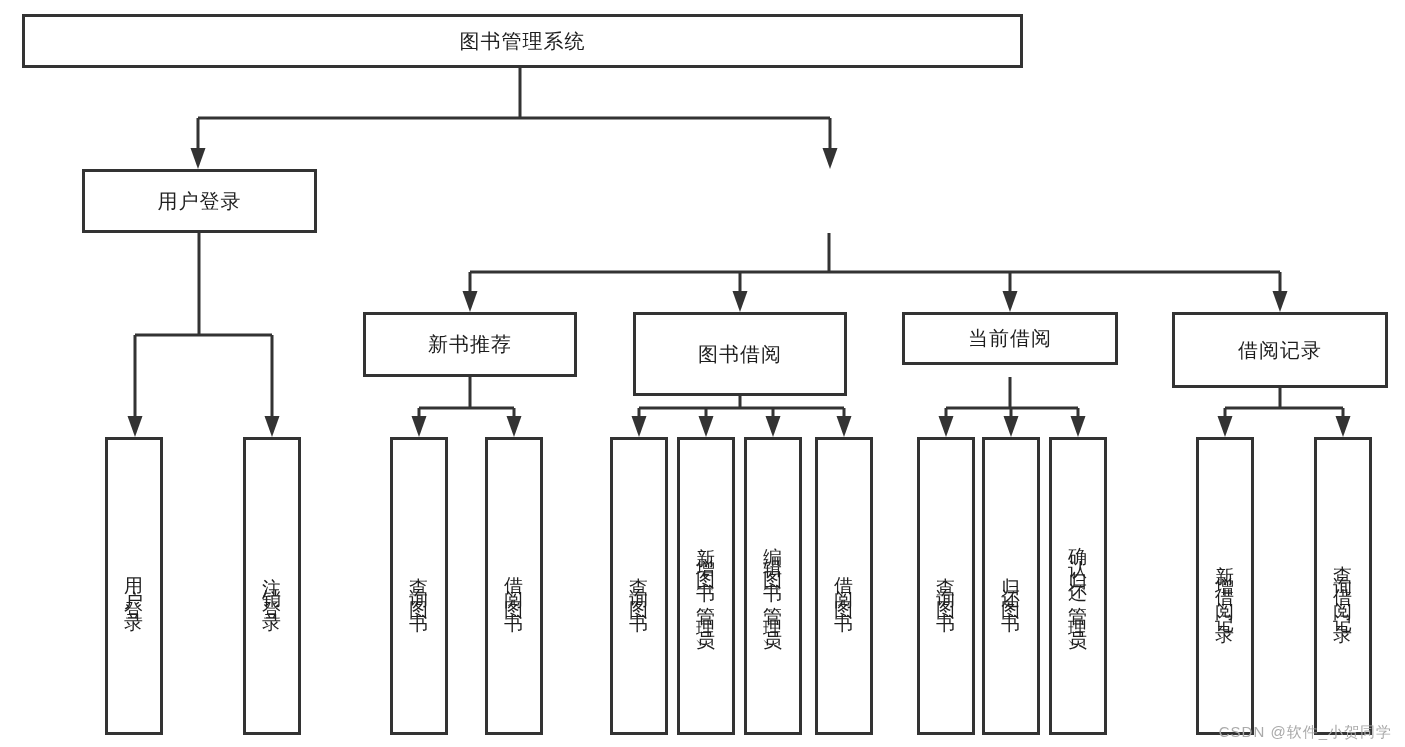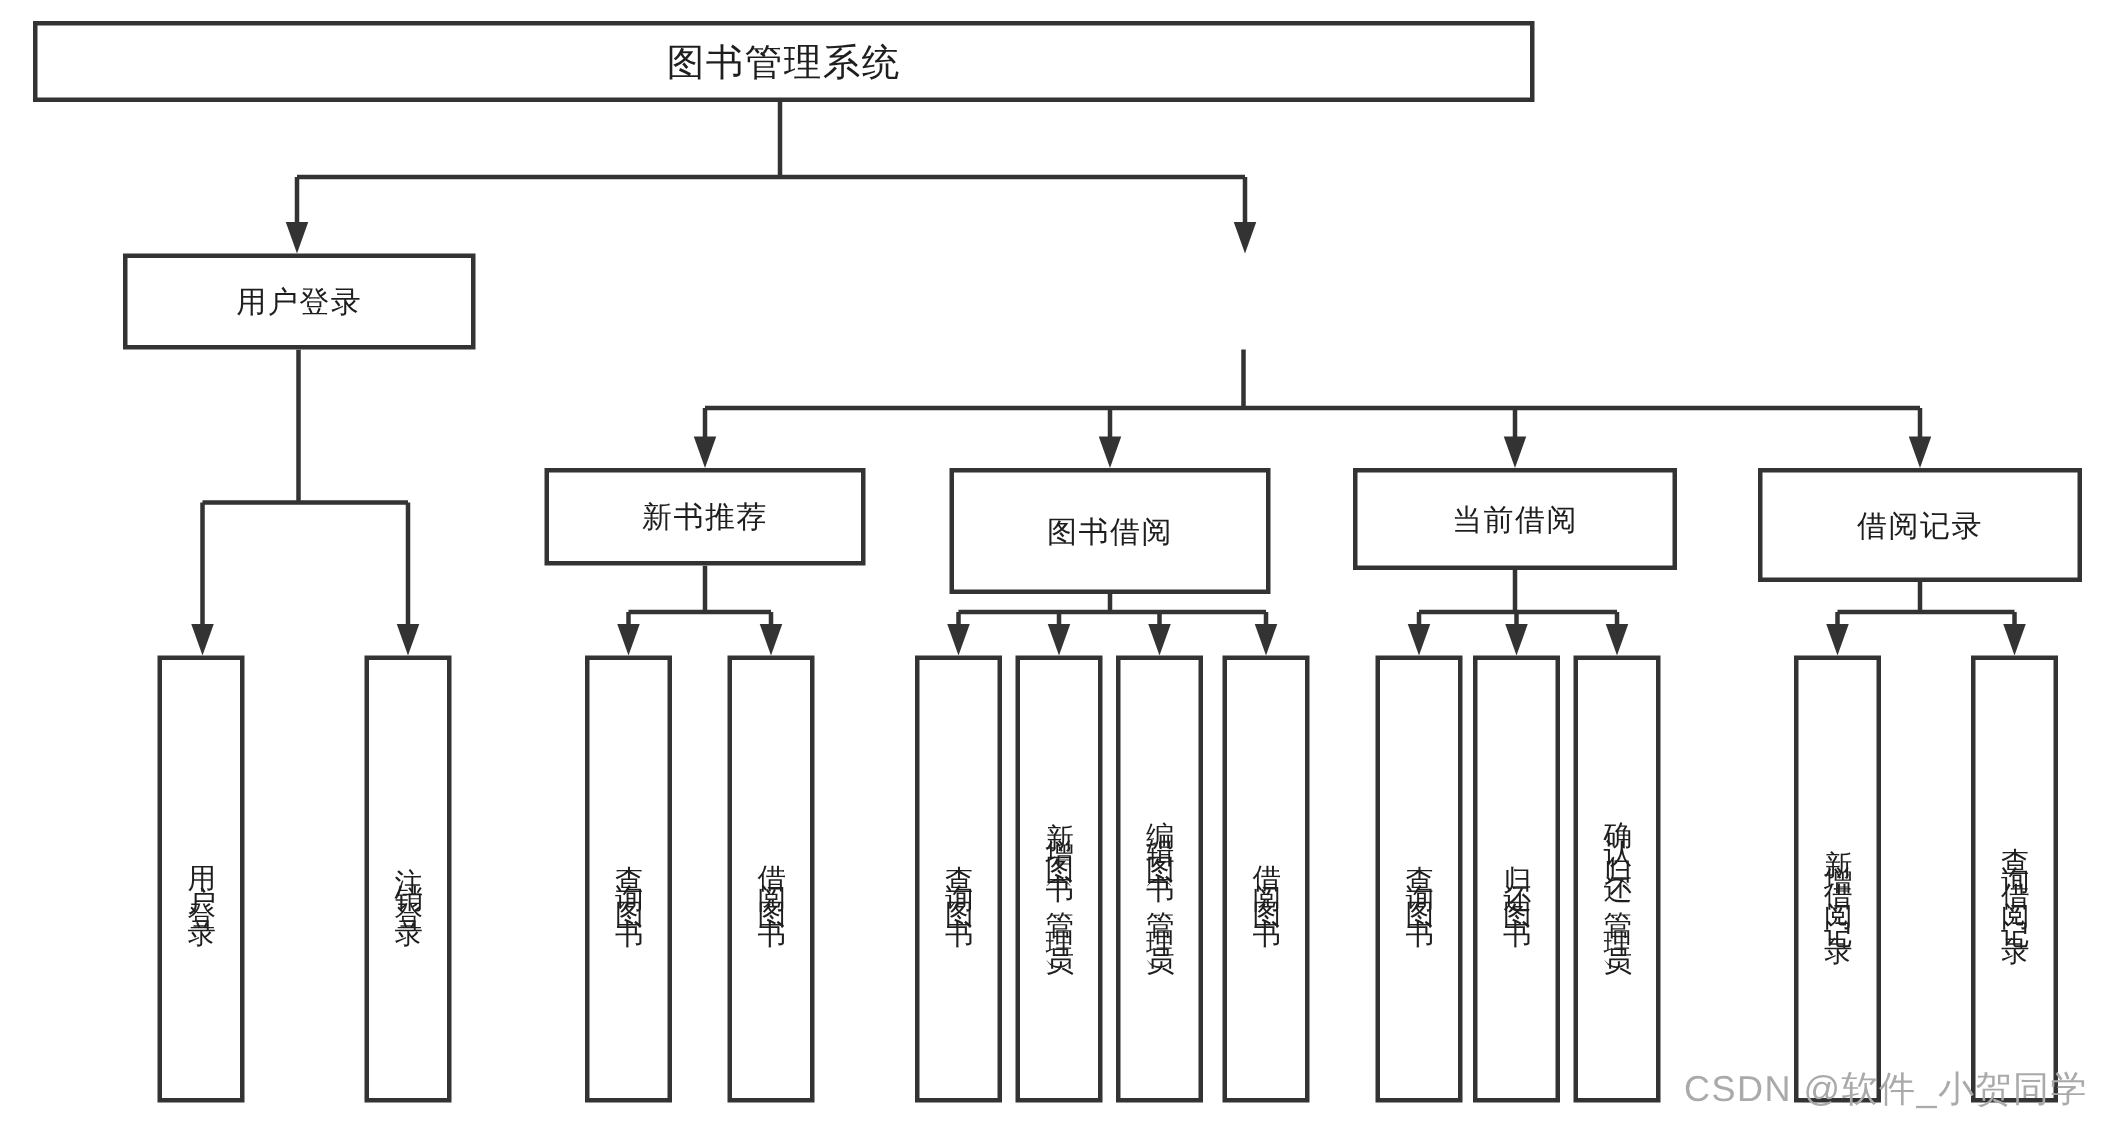--- a/index.html
+++ b/index.html
@@ -21,36 +21,36 @@
   .box{
     position:absolute;
     box-sizing:border-box;
     border:3px solid var(--line);
     background:#fff;
     display:flex;
     align-items:center;
     justify-content:center;
     text-align:center;
   }
-  .root-box{font-size:25px;letter-spacing:1px;}
+  .root-box{font-size:20px;letter-spacing:1px;}
   .h-box{font-size:20px;letter-spacing:1px;}
   .v-box{width:58px;top:437px;height:298px;}
   .v-box .vtext{
     writing-mode:vertical-rl;
     text-orientation:mixed;
     font-size:19px;
     line-height:1;
     letter-spacing:12px;
     white-space:nowrap;
   }
   .watermark{
     position:absolute;
     right:13px;
     bottom:5px;
-    font-size:24px;
+    font-size:15px;
     color:var(--wm);
     letter-spacing:1px;
     z-index:5;
     white-space:nowrap;
   }
 </style>
 </head>
 <body>
 
 <div class="canvas">
@@ -94,21 +94,21 @@
       <path d="M1335.5 416 L1350.5 416 L1343 437 Z"></path>
     </g>
   </svg>
 
   <div class="box root-box" style="left:22px;top:14px;width:1001px;height:54px;">图书管理系统</div>
 
   <div class="box h-box" style="left:82px;top:169px;width:235px;height:64px;">用户登录</div>
 
   <div class="box h-box" style="left:363px;top:312px;width:214px;height:65px;font-family:Liberation Serif, serif;">新书推荐</div>
   <div class="box h-box" style="left:633px;top:312px;width:214px;height:84px;">图书借阅</div>
-  <div class="box h-box" style="left:902px;top:312px;width:216px;height:68px;">当前借阅</div>
+  <div class="box h-box" style="left:902px;top:312px;width:216px;height:53px;">当前借阅</div>
   <div class="box h-box" style="left:1172px;top:312px;width:216px;height:76px;">借阅记录</div>
 
   <div class="box v-box" style="left:105px;">
     <span class="vtext">用户登录</span>
   </div>
   <div class="box v-box" style="left:243px;">
     <span class="vtext">注销登录</span>
   </div>
 
   <div class="box v-box" style="left:390px;">

